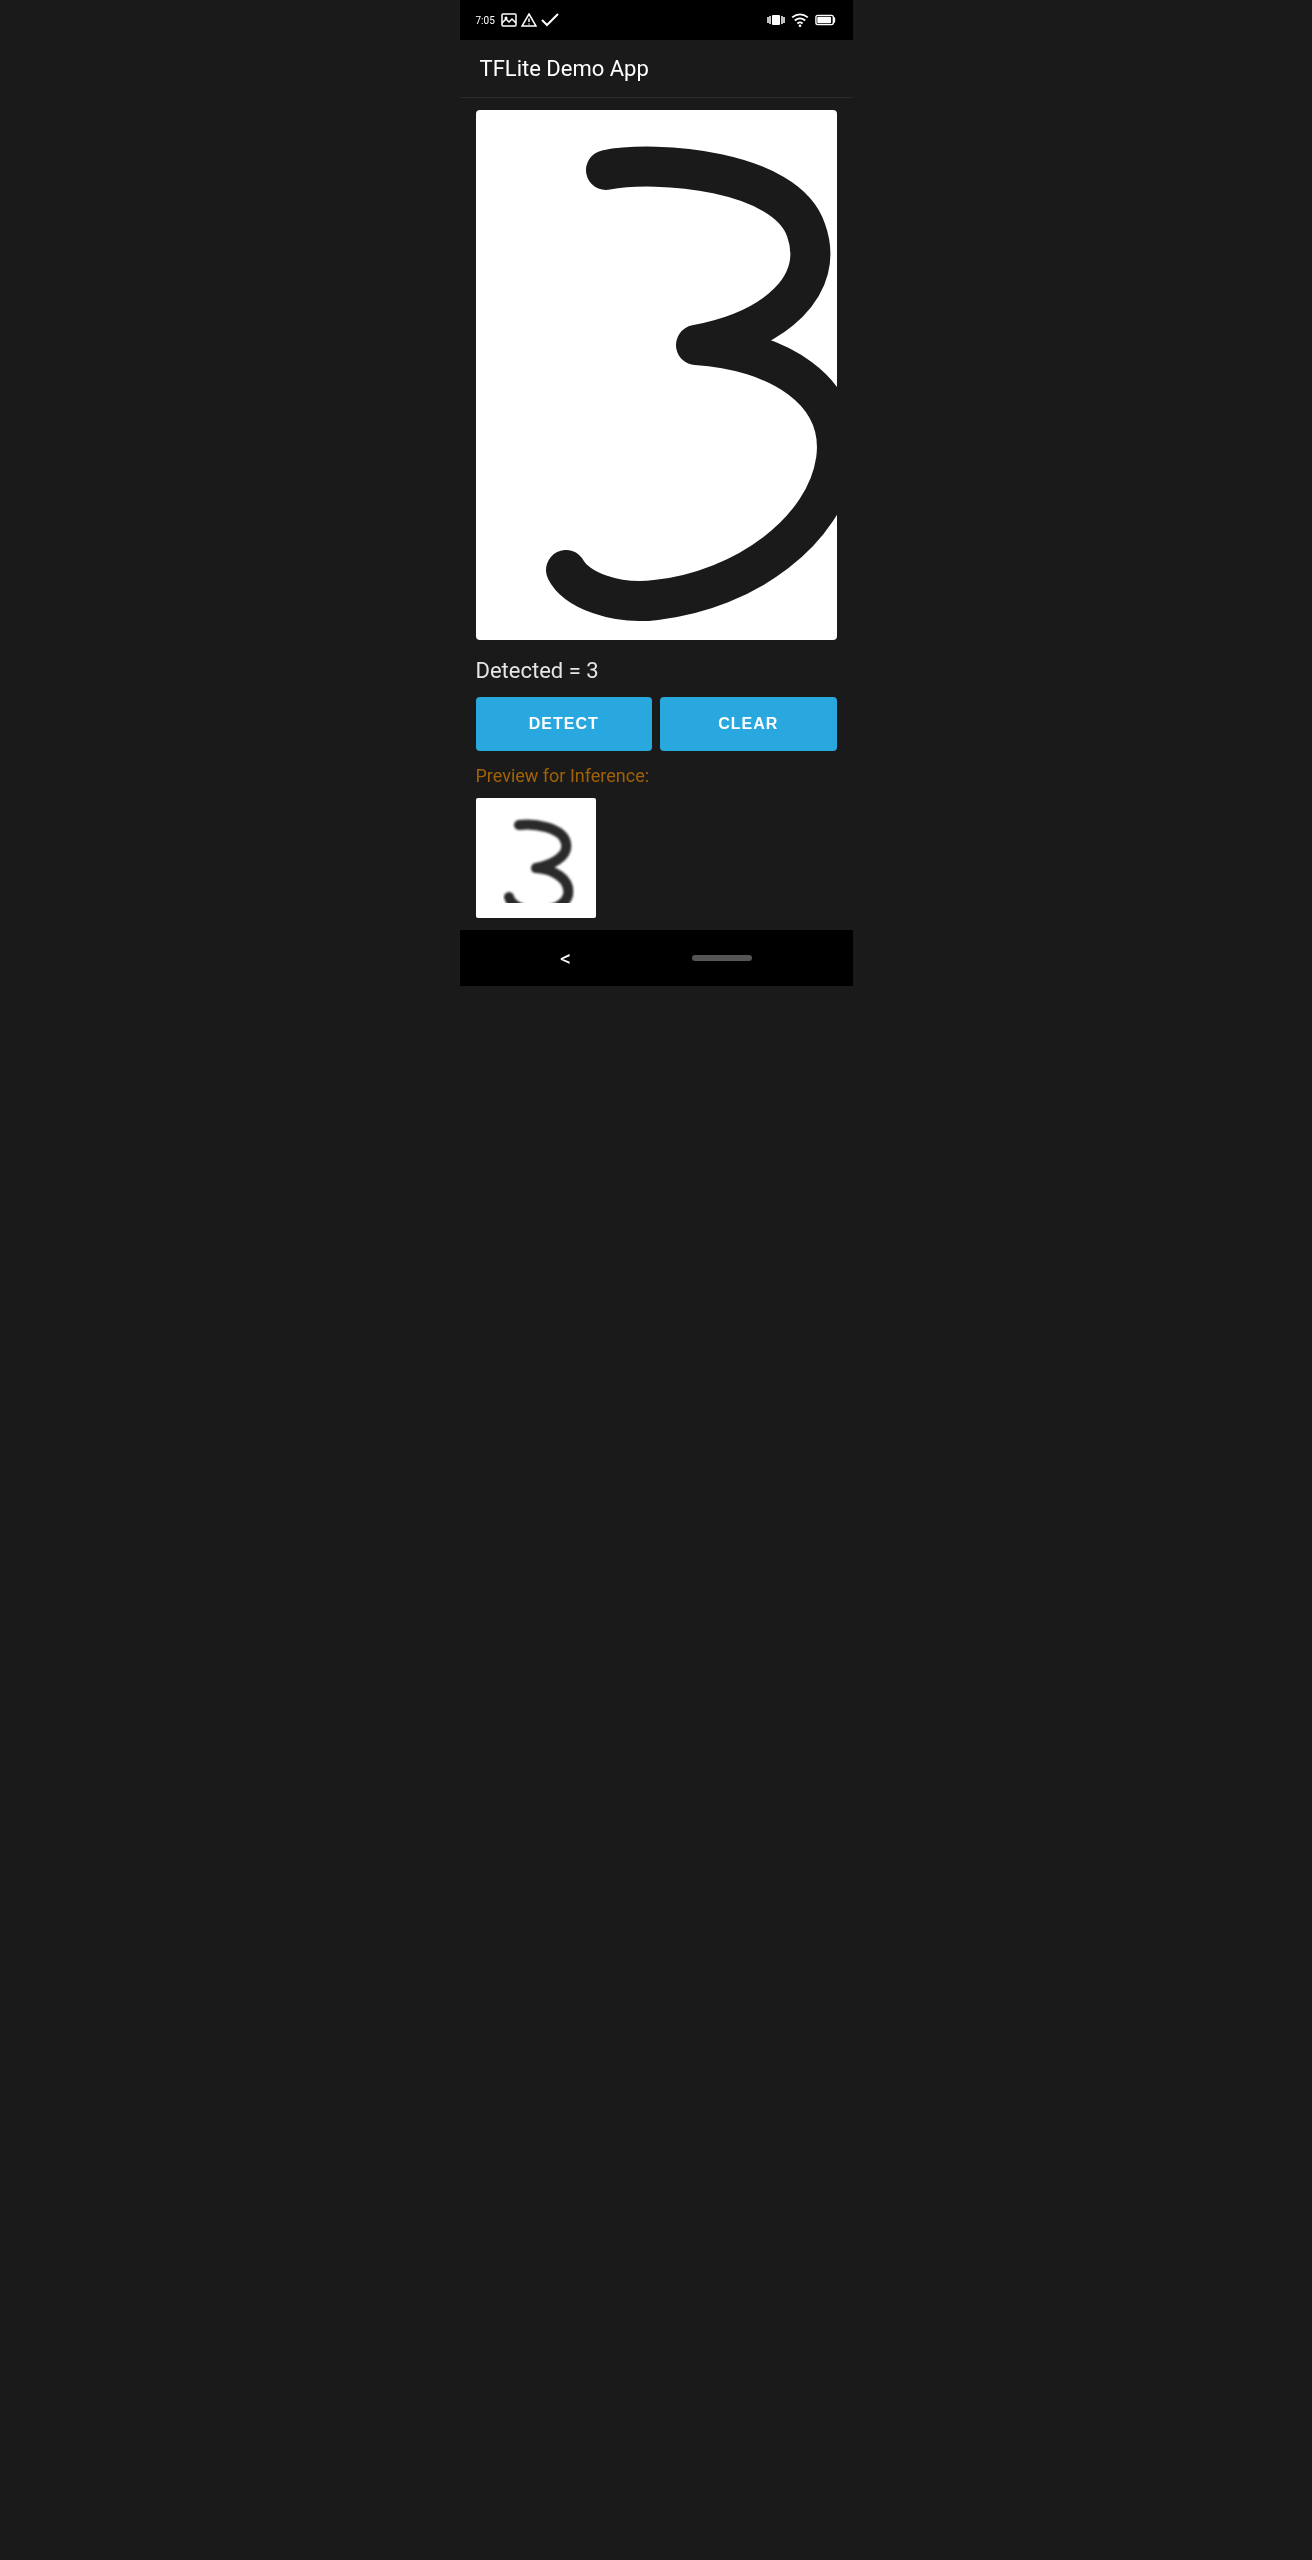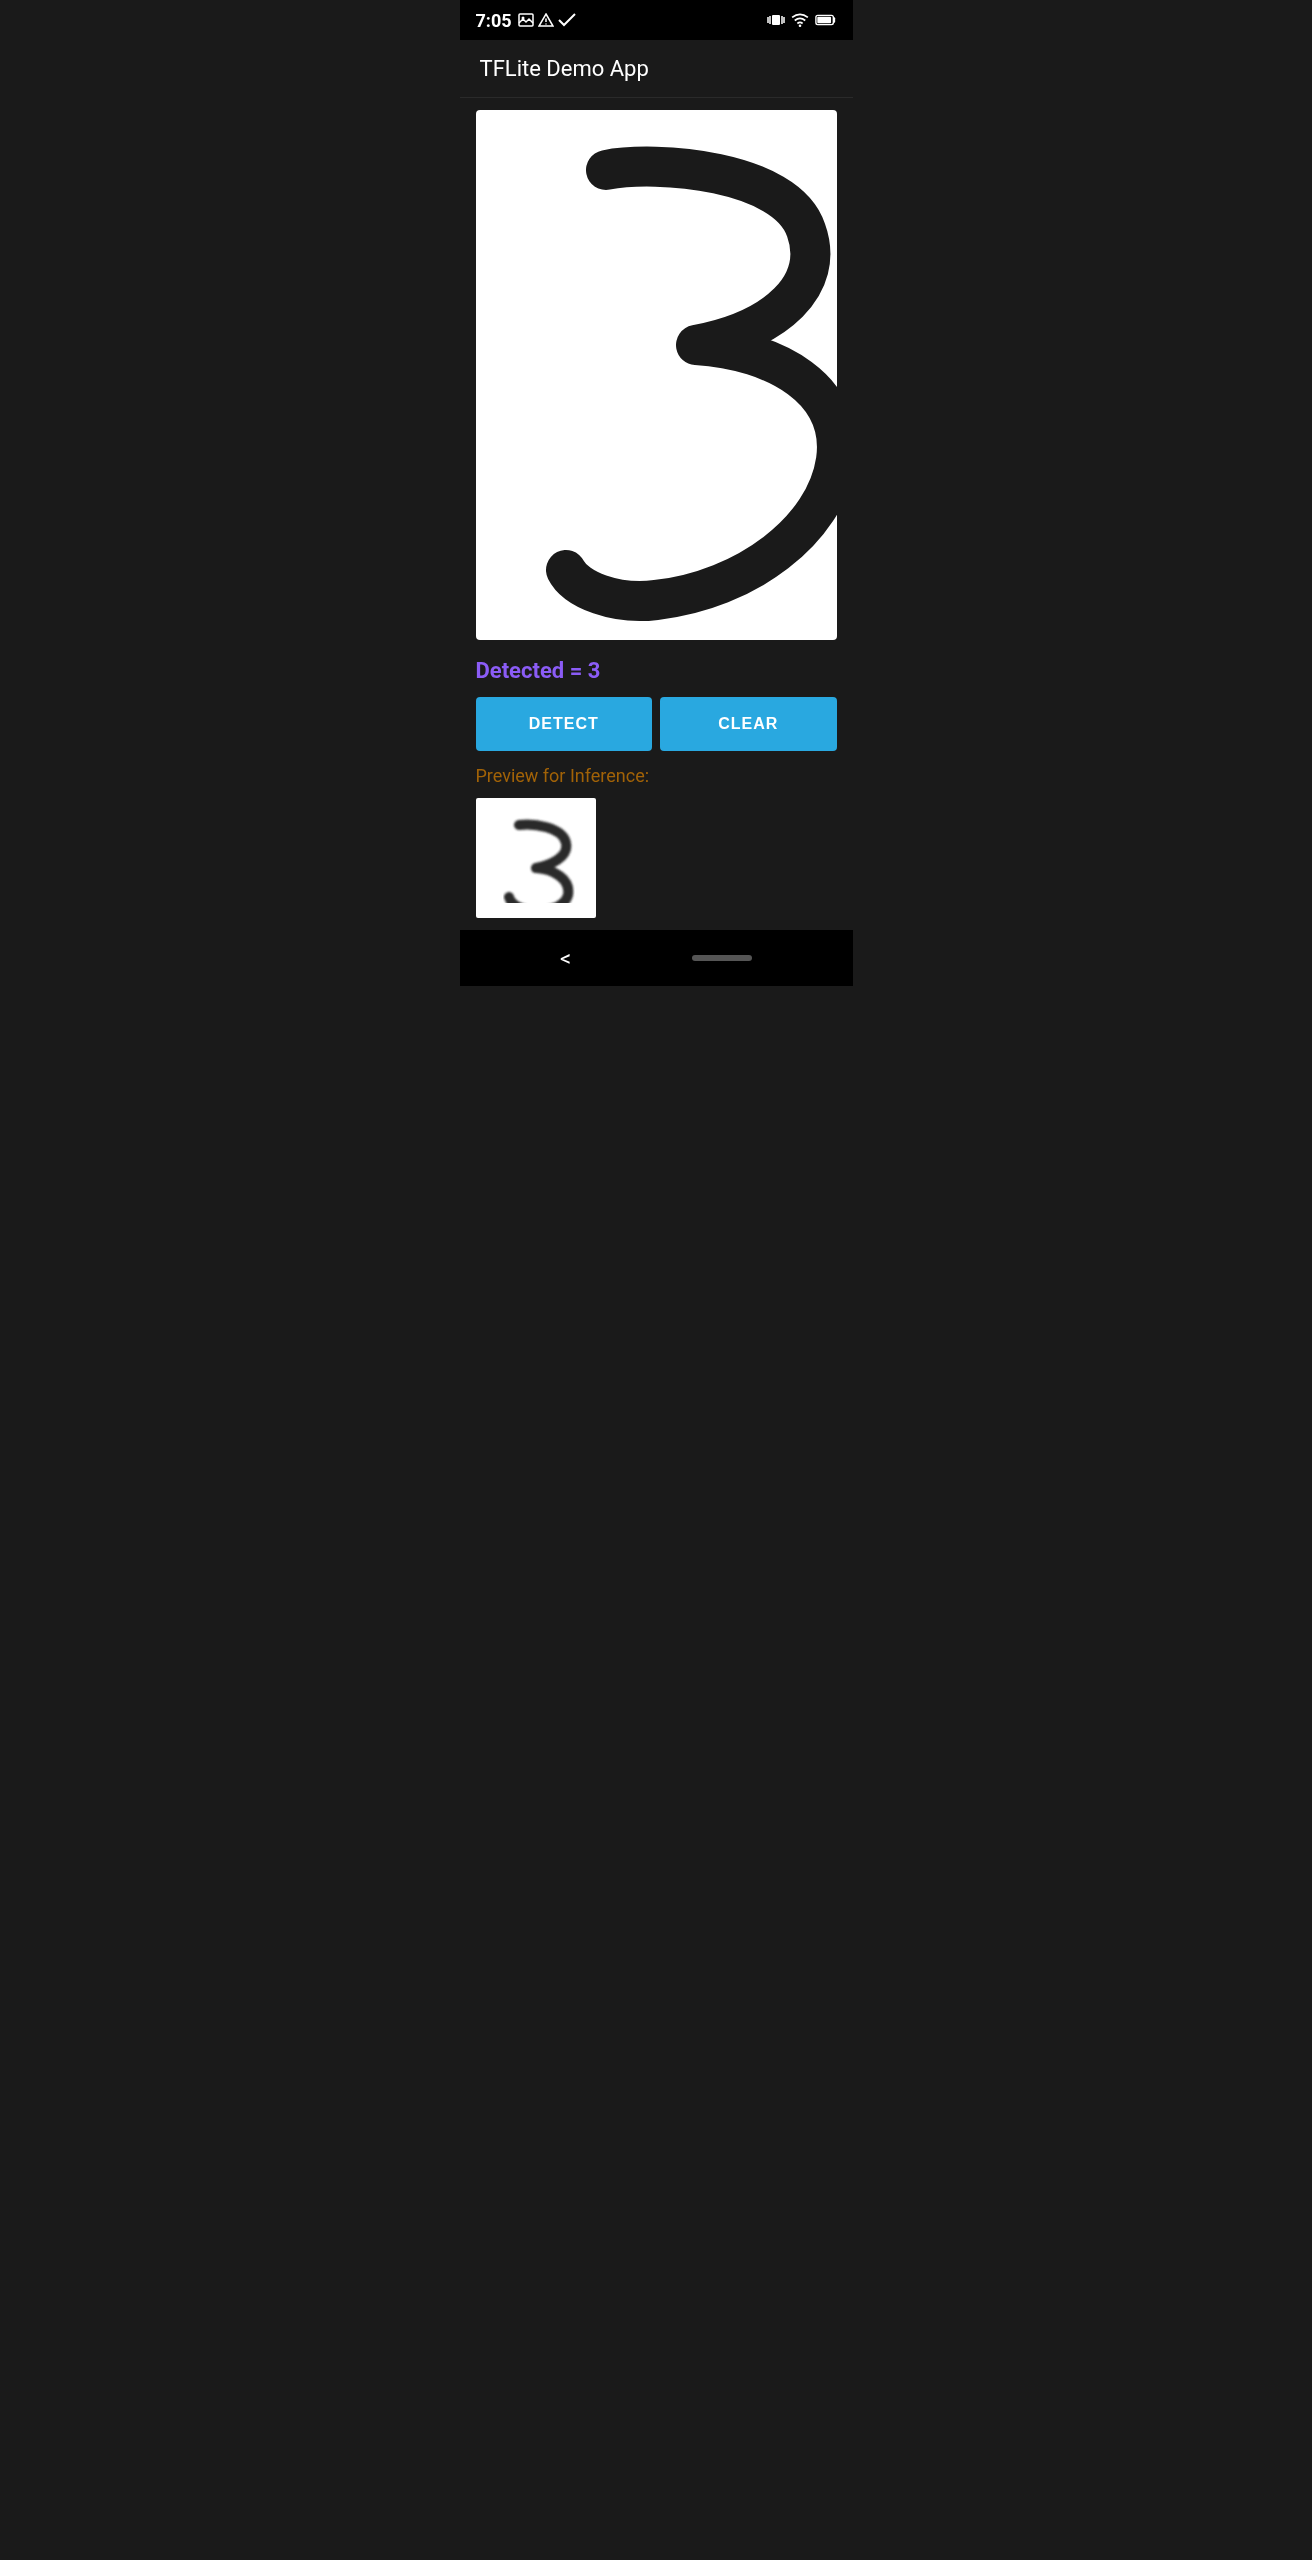--- a/index.html
+++ b/index.html
@@ -31,22 +31,22 @@
       height: 40px;
     }
 
     .status-left {
       display: flex;
       align-items: center;
       gap: 6px;
     }
 
     .status-time {
-      font-size: 18px;
-      font-weight: 700;
+      font-size: 10px;
+      font-weight: 400;
       color: #ffffff;
     }
 
     .status-icons-left {
       display: flex;
       align-items: center;
       gap: 4px;
     }
 
     .status-right {
@@ -91,22 +91,22 @@
     }
 
     .drawing-canvas svg {
       width: 100%;
       height: 100%;
     }
 
     
     .detected-label {
       font-size: 22px;
-      font-weight: 700;
-      color: #8b5cf6;
+      font-weight: 400;
+      color: #e5e5e5;
       margin-top: 4px;
     }
 
     
     .buttons-row {
       display: flex;
       gap: 8px;
       justify-content: flex-end;
     }
 

